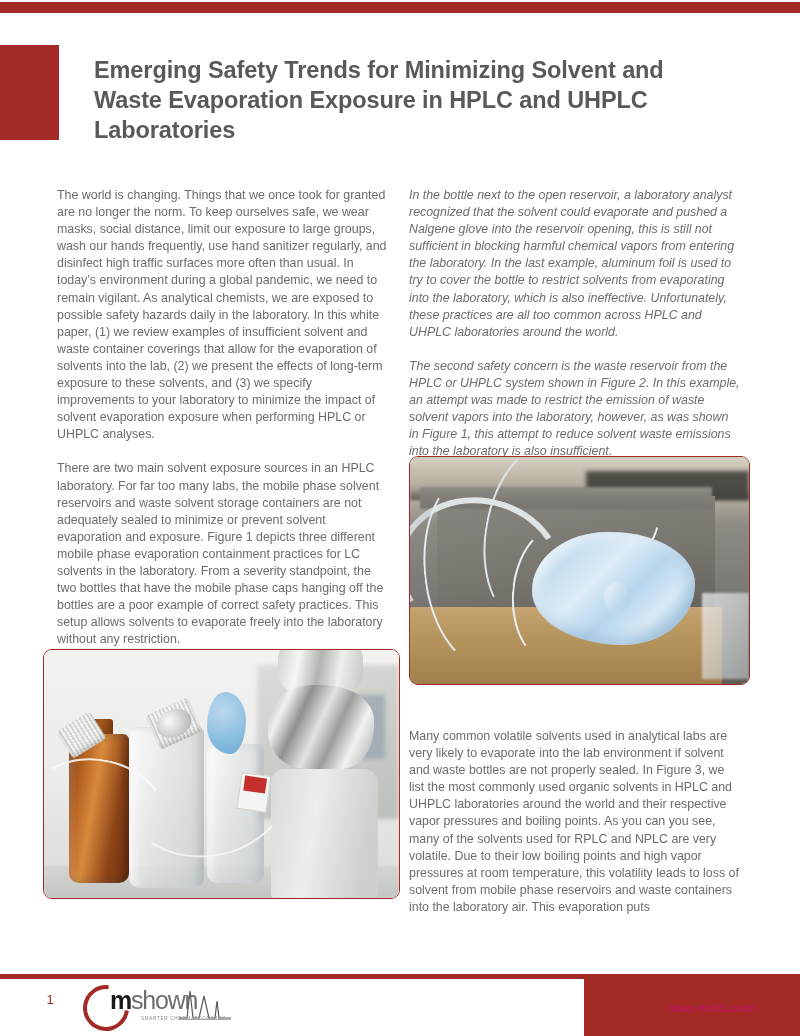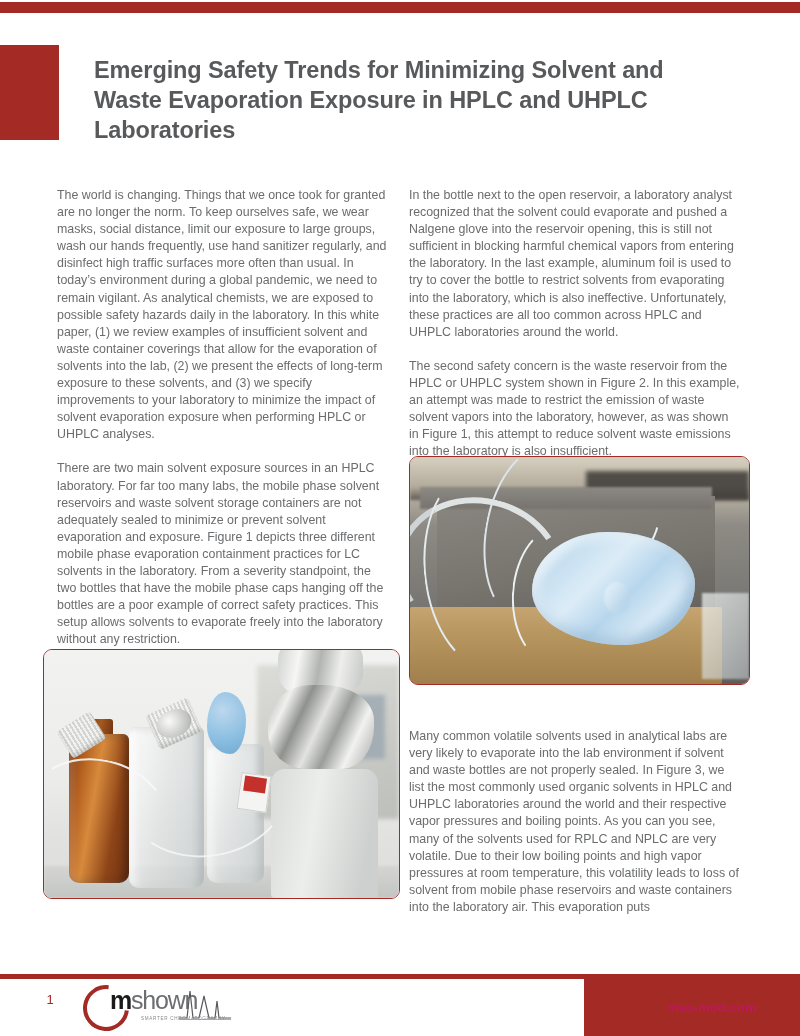--- a/index.html
+++ b/index.html
@@ -50,21 +50,21 @@
     width: 800px;
     height: 760px;
     margin-top: 15px;
   }
   .col {
     position: absolute;
     top: 0;
     width: 332px;
   }
   .col-left  { left: 57px; }
-  .col-right { left: 409px; }
+  .col-right { left: 409px; font-style: italic; }
 
   .col p {
     margin: 0 0 17px 0;
     font-size: 12.4px;
     line-height: 17.1px;
     color: #6b6c6e;
     text-align: left;
   }
 
   

